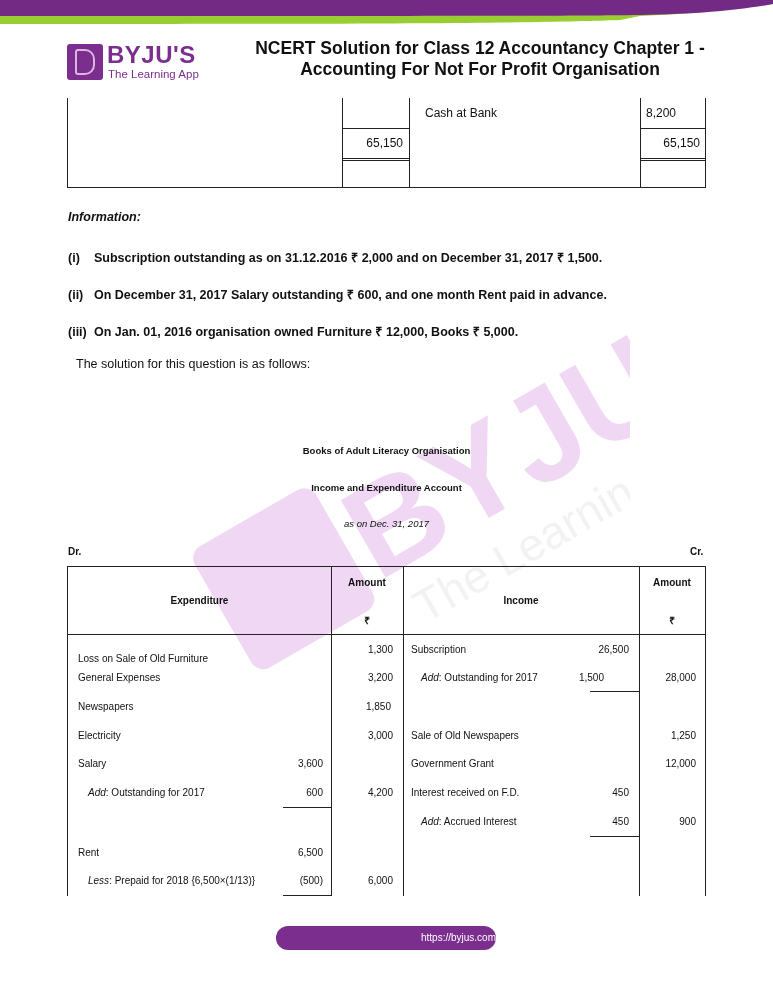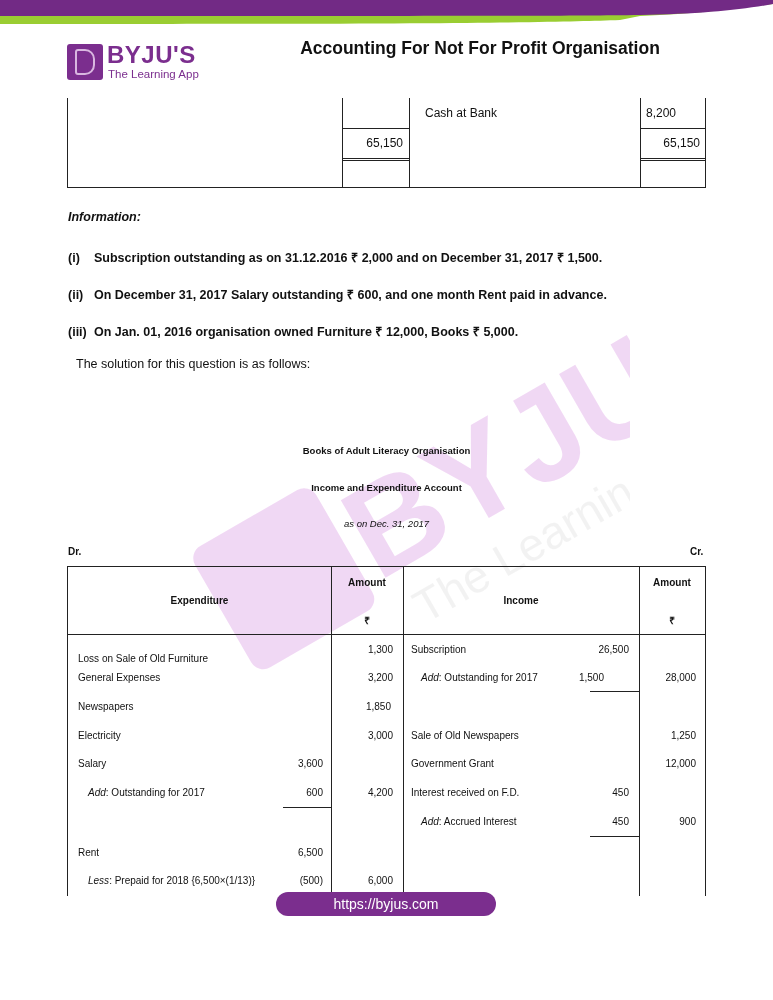--- a/index.html
+++ b/index.html
@@ -25,39 +25,40 @@
   .center-t { position:absolute; left:0; width:773px; text-align:center; font-size:9.5px; }
   .drcr { position:absolute; top:546px; font-size:10px; font-weight:bold; }
 
   .tbl2 { position:absolute; left:67px; top:566px; width:639px; height:330px; border:1.5px solid #222; border-bottom:none; box-sizing:border-box; }
   .hdr { position:absolute; font-size:10px; font-weight:bold; }
   .t { position:absolute; font-size:10px; white-space:nowrap; }
   .r { text-align:right; }
   .i { font-style:italic; }
 
   .watermark { position:absolute; left:170px; top:290px; width:460px; height:420px; pointer-events:none; opacity:0.22; }
-  .footer { position:absolute; left:276px; top:892px; width:220px; height:24px; border-radius:12px; background:#7b2e8e; color:#fff; font-size:14px; text-align:center; line-height:24px; }
+  .footer { position:absolute; left:276px; top:926px; width:220px; height:24px; border-radius:12px; background:#7b2e8e; color:#fff; font-size:10px; text-align:right; line-height:24px; }
 </style>
 </head>
 <body>
 
 <svg class="topbar" viewBox="0 0 773 30" preserveAspectRatio="none">
   <path d="M0 0 H773 V4 C740 8 700 14 640 16 L620 20 C560 22 500 24 0 24 Z" fill="#9acd32"></path>
   <path d="M0 0 H773 V4 C740 10 700 14 640 15 C560 16 500 16 0 16 Z" fill="#722a85"></path>
 </svg>
 
 <div class="logo">
   <div class="logo-box">
       <div class="logo-b"></div>
     </div>
   <div class="logo-name">BYJU'S</div>
   <div class="logo-tag">The Learning App</div>
 </div>
 
 <div class="header-title">
+  <div>NCERT Solution for Class 12 Accountancy Chapter 1 -</div>
   <div>Accounting For Not For Profit Organisation</div>
 </div>
 
 <svg class="watermark" viewBox="0 0 460 420">
   <g transform="rotate(-30 230 210)">
     <rect x="20" y="150" width="140" height="140" rx="14" fill="#c050d0"></rect>
     <text x="170" y="270" font-family="Liberation Sans, sans-serif" font-size="130" font-weight="bold" fill="#c050d0">BYJU'S</text>
     <text x="190" y="330" font-family="Liberation Sans, sans-serif" font-size="46" fill="#c8c8c8">The Learning App</text>
   </g>
 </svg>

